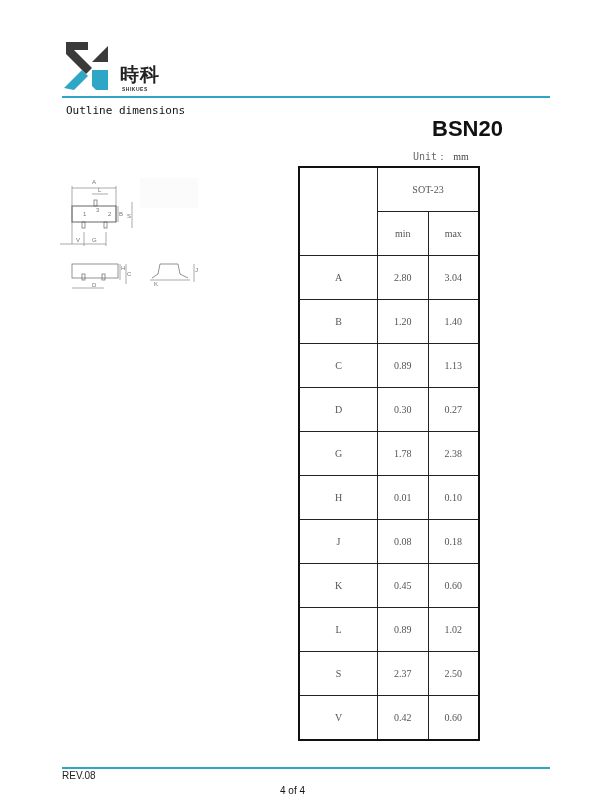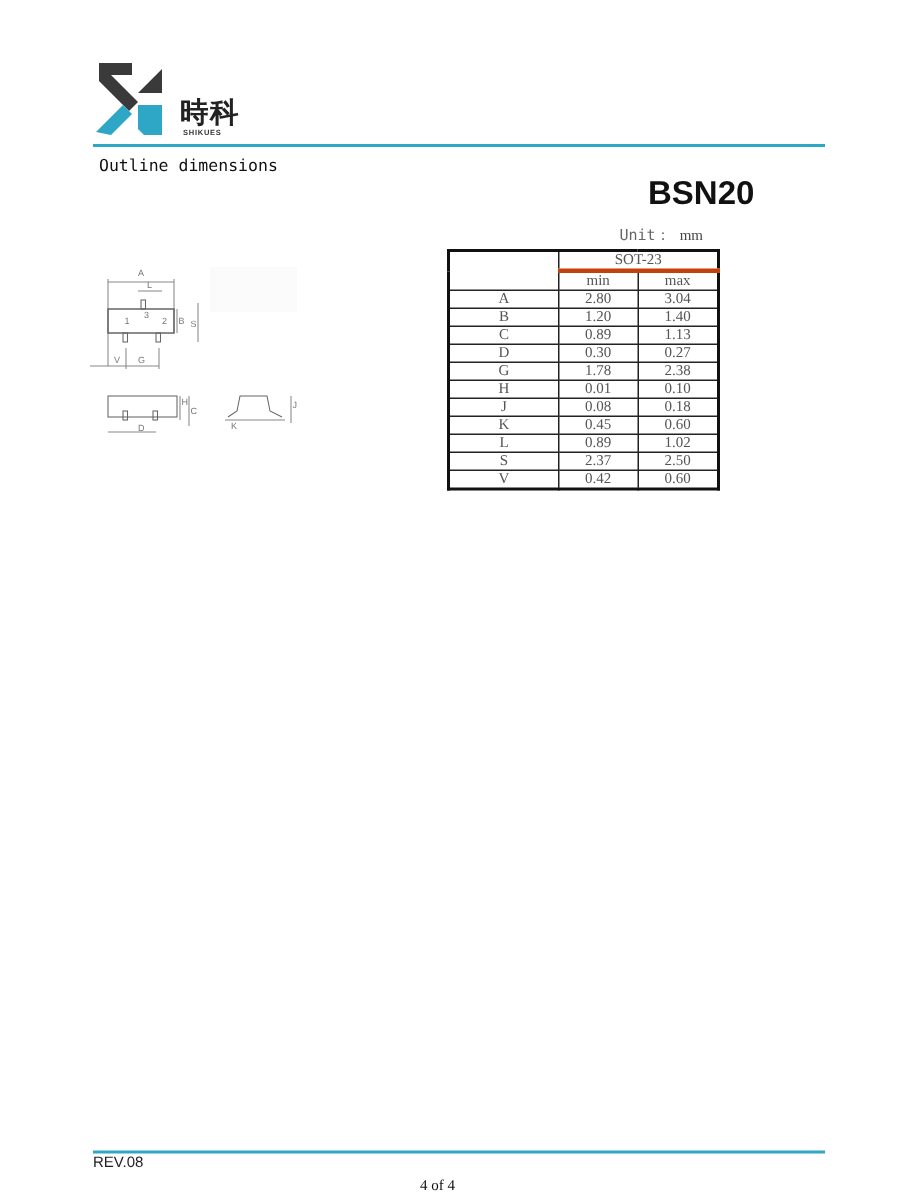--- a/index.html
+++ b/index.html
@@ -6,26 +6,26 @@
   body{width:600px;height:800px;position:relative;overflow:hidden;font-family:"Liberation Sans",sans-serif;color:#111;}
   .logo{position:absolute;left:62px;top:40px;width:50px;height:52px;}
   .logo-cn{position:absolute;left:120px;top:62px;font-size:19px;font-weight:bold;color:#222;letter-spacing:1px;font-family:"DejaVu Sans",sans-serif;}
   .logo-en{position:absolute;left:122px;top:86px;font-size:5px;font-weight:bold;color:#333;letter-spacing:0.5px;}
   .part{position:absolute;left:432px;top:72px;font-size:22px;font-weight:bold;color:#111;font-family:"Liberation Sans",sans-serif;margin-top:44px;}
   .hline{position:absolute;left:62px;width:488px;height:2px;background:#2ea6c6;}
   .section{position:absolute;left:66px;top:104px;font-family:"DejaVu Sans Mono",monospace;font-size:11px;color:#111;}
   .unit{position:absolute;left:413px;top:150px;font-family:"DejaVu Sans Mono",monospace;font-size:10px;color:#666;}
   .unit span{font-family:"Liberation Serif",serif;color:#444;text-align:center;}
   table.dim{position:absolute;left:298px;top:166px;width:182px;border-collapse:collapse;border:2px solid #111;font-family:"Liberation Serif",serif;font-size:10px;color:#555;}
-  table.dim td{border:1px solid #222;text-align:center;height:11px;line-height:10px;padding:0;}
+  table.dim td{border:1px solid #222;text-align:center;height:11px;line-height:10px;padding:16px;}
   table.dim td.lbl{width:72px;}
-  table.dim tr.sub td{border-top:3px solid #c2410c;}
+  table.dim tr.sub td{border-top:1px solid #c2410c;}
   .diagram{position:absolute;left:60px;top:172px;}
   .footer-rev{position:absolute;left:62px;top:770px;font-size:10px;color:#222;}
-  .footer-page{position:absolute;left:280px;top:785px;font-family:Liberation Serif, serif;font-size:10px;color:#111;}
+  .footer-page{position:absolute;left:280px;top:785px;font-family:Liberation Sans, sans-serif;font-size:10px;color:#111;}
 </style>
 </head>
 <body>
 
 <svg class="logo" viewBox="0 0 50 52" width="50" height="52">
   <path d="M4 2 H26 V10 H12 L30 28 L24 34 L4 14 Z" fill="#3a3a3a"></path>
   <path d="M30 22 L46 6 V22 Z" fill="#3a3a3a"></path>
   <path d="M2 48 L20 30 L26 36 L12 50 Z" fill="#2ea6c6"></path>
   <path d="M30 30 H46 V50 H34 L30 46 Z" fill="#2ea6c6"></path>
 </svg>

